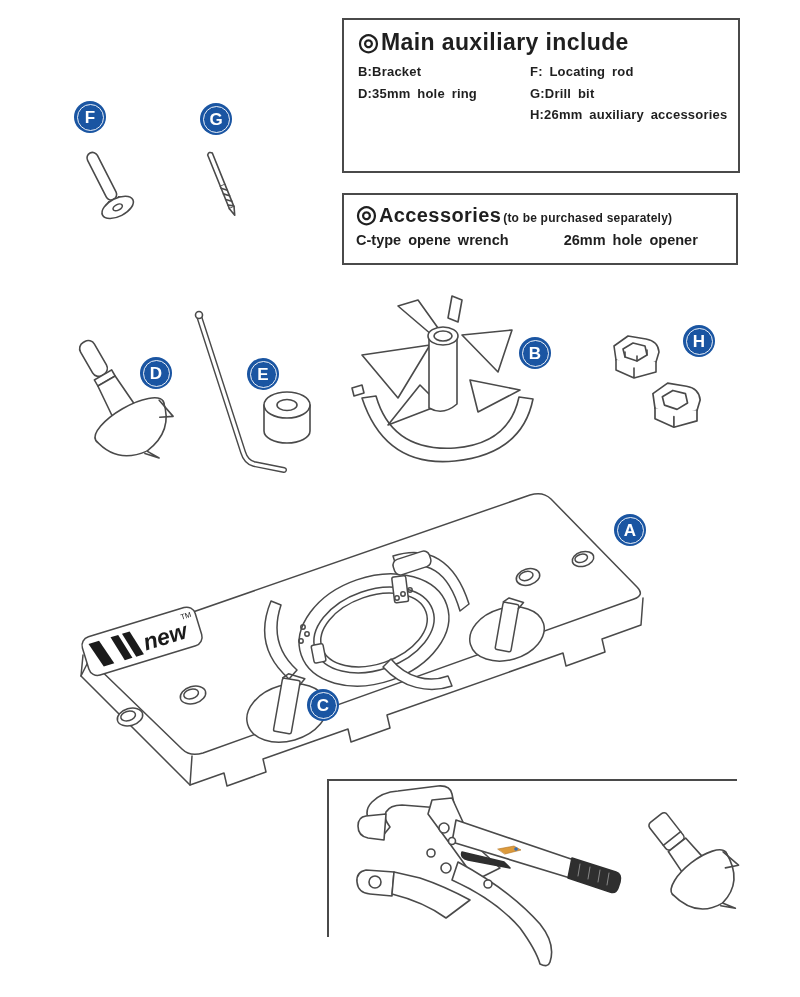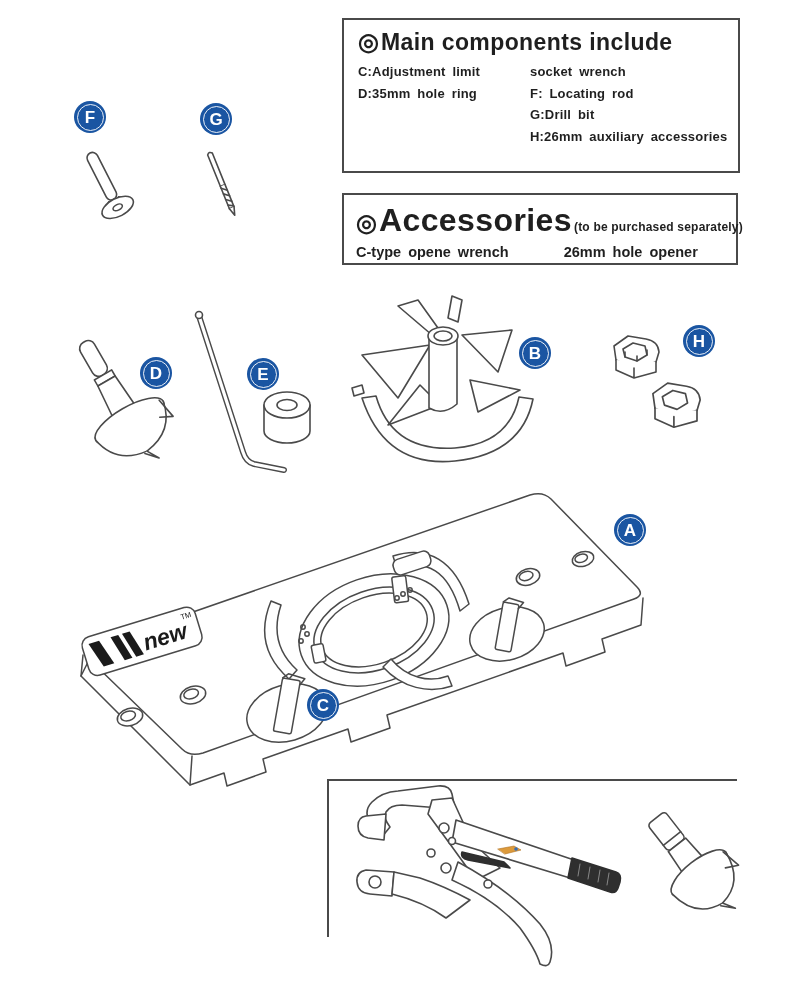--- a/index.html
+++ b/index.html
@@ -12,21 +12,21 @@
   .panel{position:absolute;border:2px solid #4a4a4a;background:#fff;box-sizing:border-box;}
   #main-components{left:342px;top:18px;width:398px;height:155px;padding:9px 8px 0 14px;}
   .panel-title-row{display:flex;align-items:baseline;white-space:nowrap;}
   .bullet{font-size:24px;font-weight:600;margin-right:2px;line-height:1;}
   .panel-title{font-size:23px;font-weight:600;letter-spacing:.4px;line-height:1.15;}
   .cols{display:flex;margin-top:6px;}
   .col-left{width:172px;flex:0 0 172px;}
   .col-right{flex:1;}
   .comp-item{font-size:13px;font-weight:700;line-height:21.5px;letter-spacing:.2px;word-spacing:3px;white-space:nowrap;}
   #accessories{left:342px;top:193px;width:396px;height:72px;padding:7px 6px 0 12px;}
-  #accessories .panel-title{font-size:32px;}
+  #accessories .panel-title{font-size:20px;}
   .acc-note{font-size:12px;font-weight:600;letter-spacing:.2px;margin-left:2px;white-space:nowrap;}
   .acc-items{margin-top:5px;font-size:14.5px;font-weight:700;word-spacing:3px;white-space:nowrap;}
   .acc-item2{margin-left:48px;}
   
   #bottom-box{position:absolute;left:327px;top:779px;width:410px;height:158px;
     border-top:2px solid #4a4a4a;border-left:2px solid #4a4a4a;box-sizing:border-box;background:transparent;}
   
   .badge{position:absolute;width:32px;height:32px;border-radius:50%;background:#1a55a2;
     display:flex;align-items:center;justify-content:center;}
   .badge .ring{position:absolute;left:2.5px;top:2.5px;right:2.5px;bottom:2.5px;
@@ -200,29 +200,28 @@
       <ellipse cx="0" cy="70" rx="34" ry="13" fill="#fff"></ellipse>
       <path d="M -34 70 Q -30 104 0 108 Q 30 104 34 70" fill="#fff"></path>
       <path d="M 0 108 L 7 120 L -3 109" fill="#fff"></path>
       <path d="M 24 82 L 36 88 L 32 68"></path>
     </g>
   </svg>
 
   <div class="panel" id="main-components">
     <div class="panel-title-row">
       <span class="bullet">◎</span>
-      <span class="panel-title">Main components include</span>
+      <span class="panel-title">Main auxiliary include</span>
     </div>
     <div class="cols">
       <div class="col-left">
-        <div class="comp-item">C:Adjustment limit</div>
+        <div class="comp-item">B:Bracket</div>
         <div class="comp-item">D:35mm hole ring</div>
       </div>
       <div class="col-right">
-        <div class="comp-item">socket wrench</div>
         <div class="comp-item">F: Locating rod</div>
         <div class="comp-item">G:Drill bit</div>
         <div class="comp-item">H:26mm auxiliary accessories</div>
       </div>
     </div>
   </div>
 
   <div class="panel" id="accessories">
     <div class="panel-title-row">
       <span class="bullet">◎</span>

